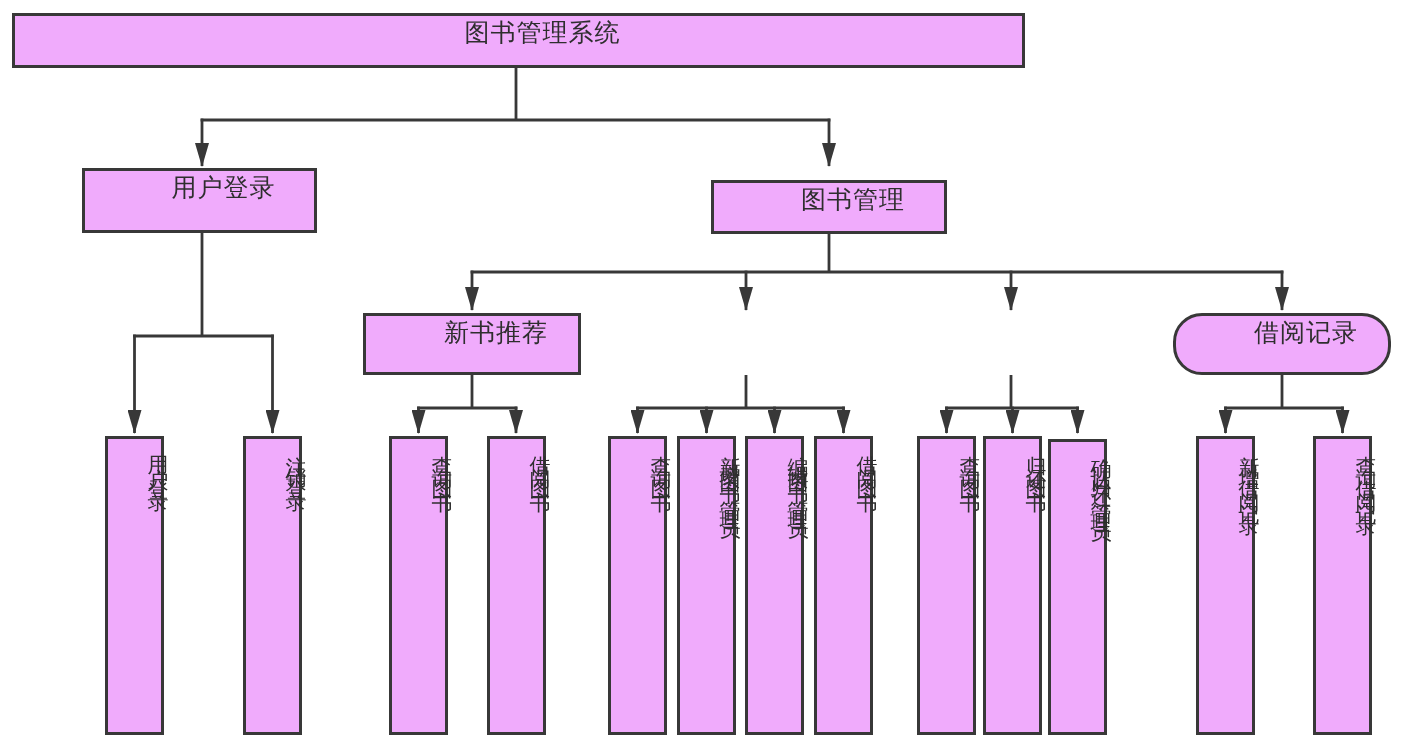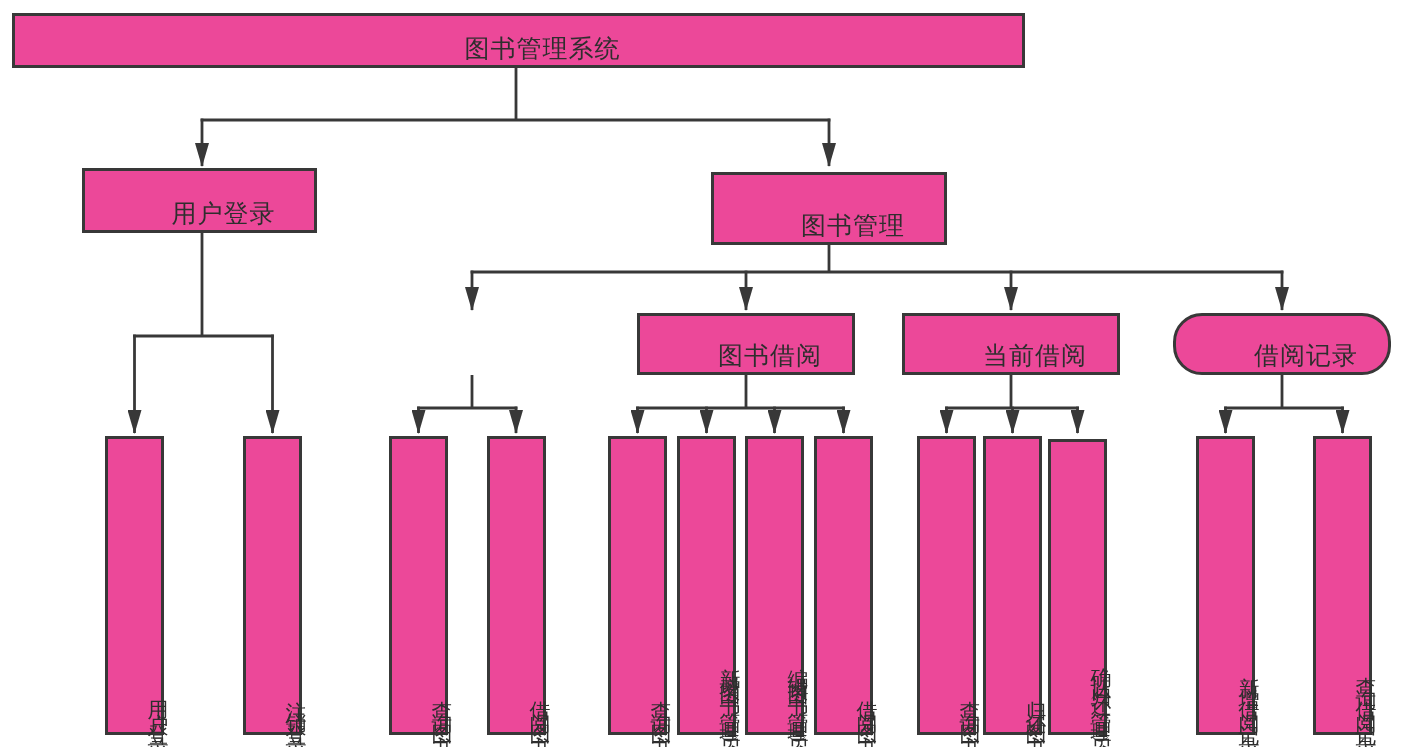--- a/index.html
+++ b/index.html
@@ -15,23 +15,23 @@
     width:1405px;
     height:747px;
     background:var(--bg);
     overflow:hidden;
   }
   .wires{position:absolute;left:0;top:0;width:1405px;height:747px;}
   .box{
     position:absolute;
     box-sizing:border-box;
     border:3px solid var(--line);
-    background:#ec4899;
+    background:#f0abfc;
     display:flex;
-    align-items:flex-end;
+    align-items:flex-start;
     justify-content:center;
     color:var(--text);
     padding-left:48px;
   }
   .box.h span{
     font-size:25px;
     letter-spacing:1px;
     white-space:nowrap;
   }
   .box.v span{
@@ -109,29 +109,26 @@
     </g>
   </svg>
 
   <div class="box h" style="left:12px;top:13px;width:1013px;height:55px;">
     <span>图书管理系统</span>
   </div>
 
   <div class="box h" style="left:82px;top:168px;width:235px;height:65px;">
     <span>用户登录</span>
   </div>
-  <div class="box h" style="left:711px;top:172px;width:236px;height:73px;">
+  <div class="box h" style="left:711px;top:180px;width:236px;height:54px;">
     <span>图书管理</span>
   </div>
 
-  <div class="box h" style="left:637px;top:313px;width:218px;height:62px;">
-    <span>图书借阅</span>
-  </div>
-  <div class="box h" style="left:902px;top:313px;width:218px;height:62px;">
-    <span>当前借阅</span>
+  <div class="box h" style="left:363px;top:313px;width:218px;height:62px;">
+    <span>新书推荐</span>
   </div>
   <div class="box h" style="left:1173px;top:313px;width:218px;height:62px;border-radius:29px;">
     <span>借阅记录</span>
   </div>
 
   <div class="box v" style="left:105px;top:436px;width:59px;height:299px;">
     <span>用户登录</span>
   </div>
   <div class="box v" style="left:243px;top:436px;width:59px;height:299px;">
     <span>注销登录</span>

